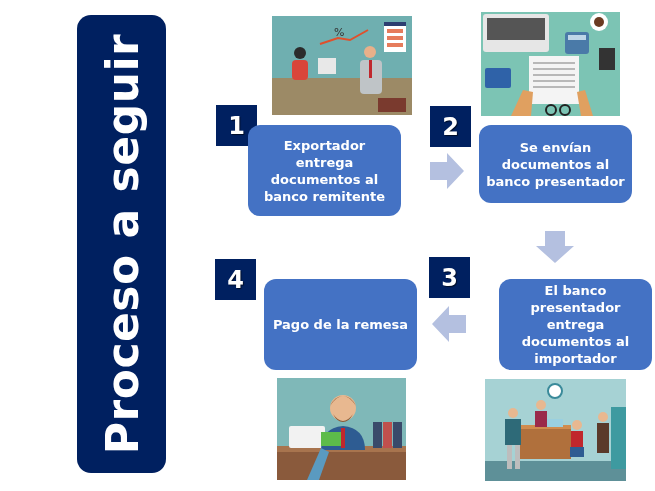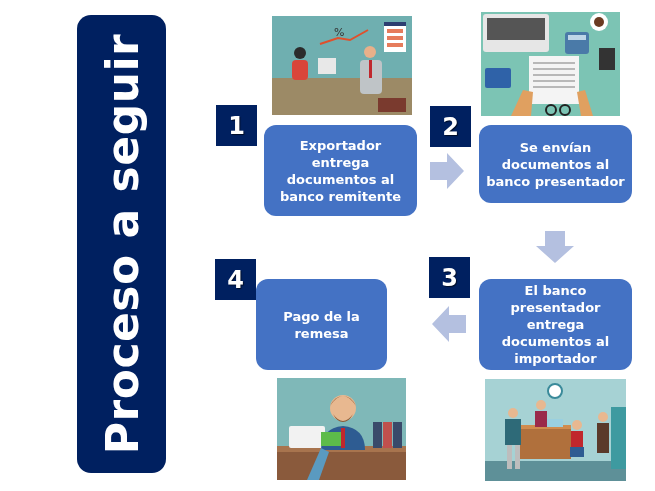--- a/index.html
+++ b/index.html
@@ -85,30 +85,30 @@
     <circle cx="70" cy="98" r="5" fill="none" stroke="#222" stroke-width="2"></circle>
     <circle cx="84" cy="98" r="5" fill="none" stroke="#222" stroke-width="2"></circle>
   </svg>
 </div>
 
 <div class="num" style="left:216px;top:105px;">1</div>
 <div class="num" style="left:430px;top:106px;">2</div>
 <div class="num" style="left:429px;top:257px;">3</div>
 <div class="num" style="left:215px;top:259px;">4</div>
 
-<div class="step-box" style="left:264px;top:125px;width:153px;height:91px;">
+<div class="step-box" style="left:248px;top:125px;width:153px;height:91px;">
   <span>Exportador entrega documentos al banco remitente</span>
 </div>
 <div class="step-box" style="left:479px;top:125px;width:153px;height:78px;">
   <span>Se envían documentos al banco presentador</span>
 </div>
-<div class="step-box" style="left:479px;top:279px;width:153px;height:91px;">
+<div class="step-box" style="left:499px;top:279px;width:153px;height:91px;">
   <span>El banco presentador entrega documentos al importador</span>
 </div>
-<div class="step-box" style="left:256px;top:279px;width:131px;height:91px;justify-content:center;">
+<div class="step-box" style="left:264px;top:279px;width:153px;height:91px;justify-content:center;">
   <span>Pago de la remesa</span>
 </div>
 
 <div class="arrow" style="left:430px;top:153px;">
   <svg width="34" height="36" viewBox="0 0 34 36">
       <polygon points="0,9 17,9 17,0 34,18 17,36 17,27 0,27" fill="#B4C0E0"></polygon>
     </svg>
 </div>
 <div class="arrow" style="left:536px;top:231px;">
   <svg width="38" height="32" viewBox="0 0 38 32">

